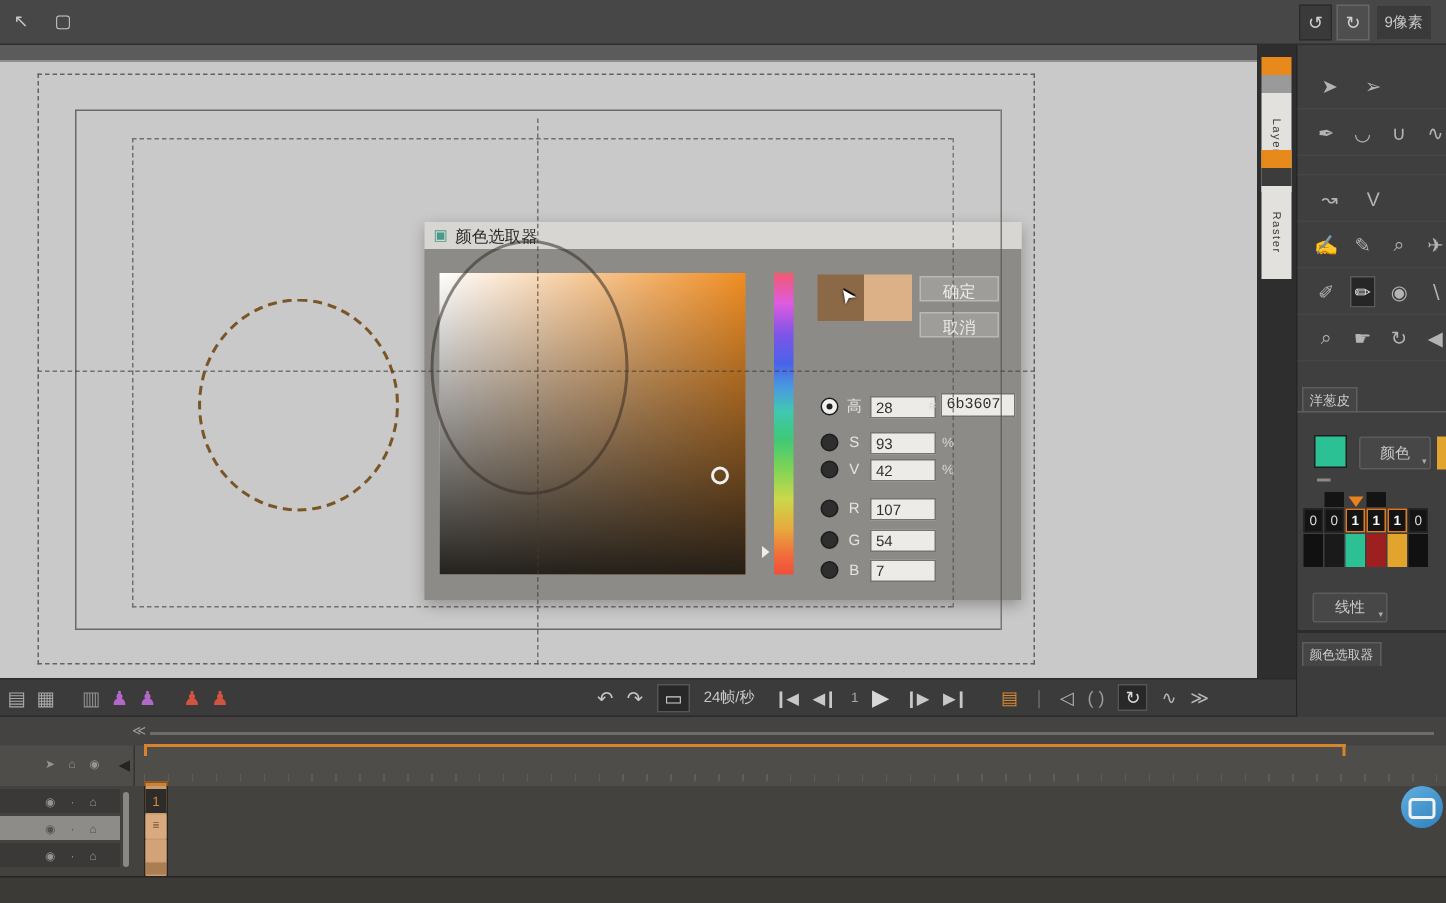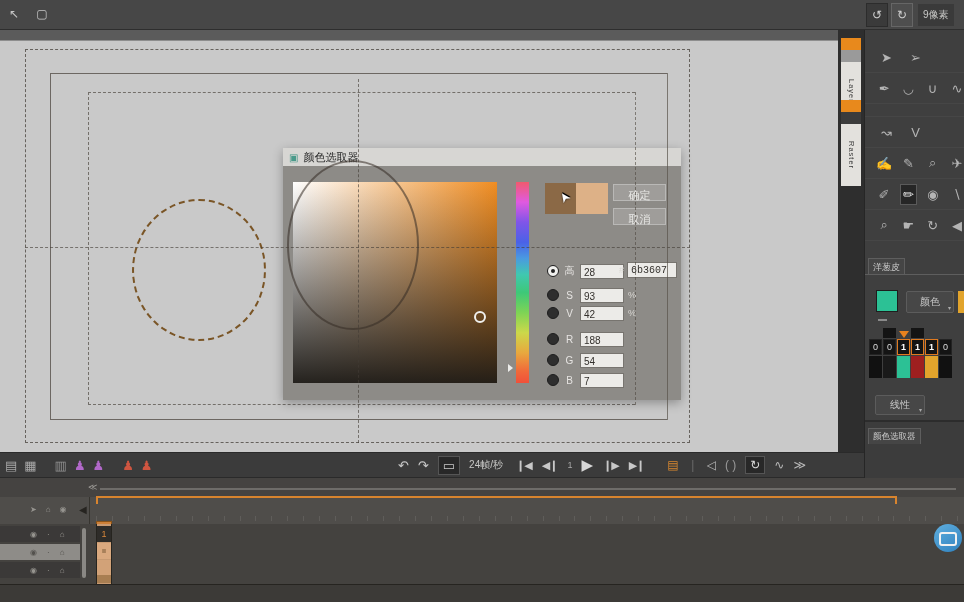--- a/index.html
+++ b/index.html
@@ -222,21 +222,21 @@
           </div>
           <div class="field-row" style="top: 139px;">
             <span class="radio"></span>
             <span class="flabel">V</span>
             <span class="fbox">42</span>
             <span class="fsuffix">%</span>
           </div>
           <div class="field-row" style="top: 165px;">
             <span class="radio"></span>
             <span class="flabel">R</span>
-            <span class="fbox">188</span>
+            <span class="fbox">107</span>
           </div>
           <div class="field-row" style="top: 186px;">
             <span class="radio"></span>
             <span class="flabel">G</span>
             <span class="fbox">54</span>
           </div>
           <div class="field-row" style="top: 206px;">
             <span class="radio"></span>
             <span class="flabel">B</span>
             <span class="fbox">7</span>

